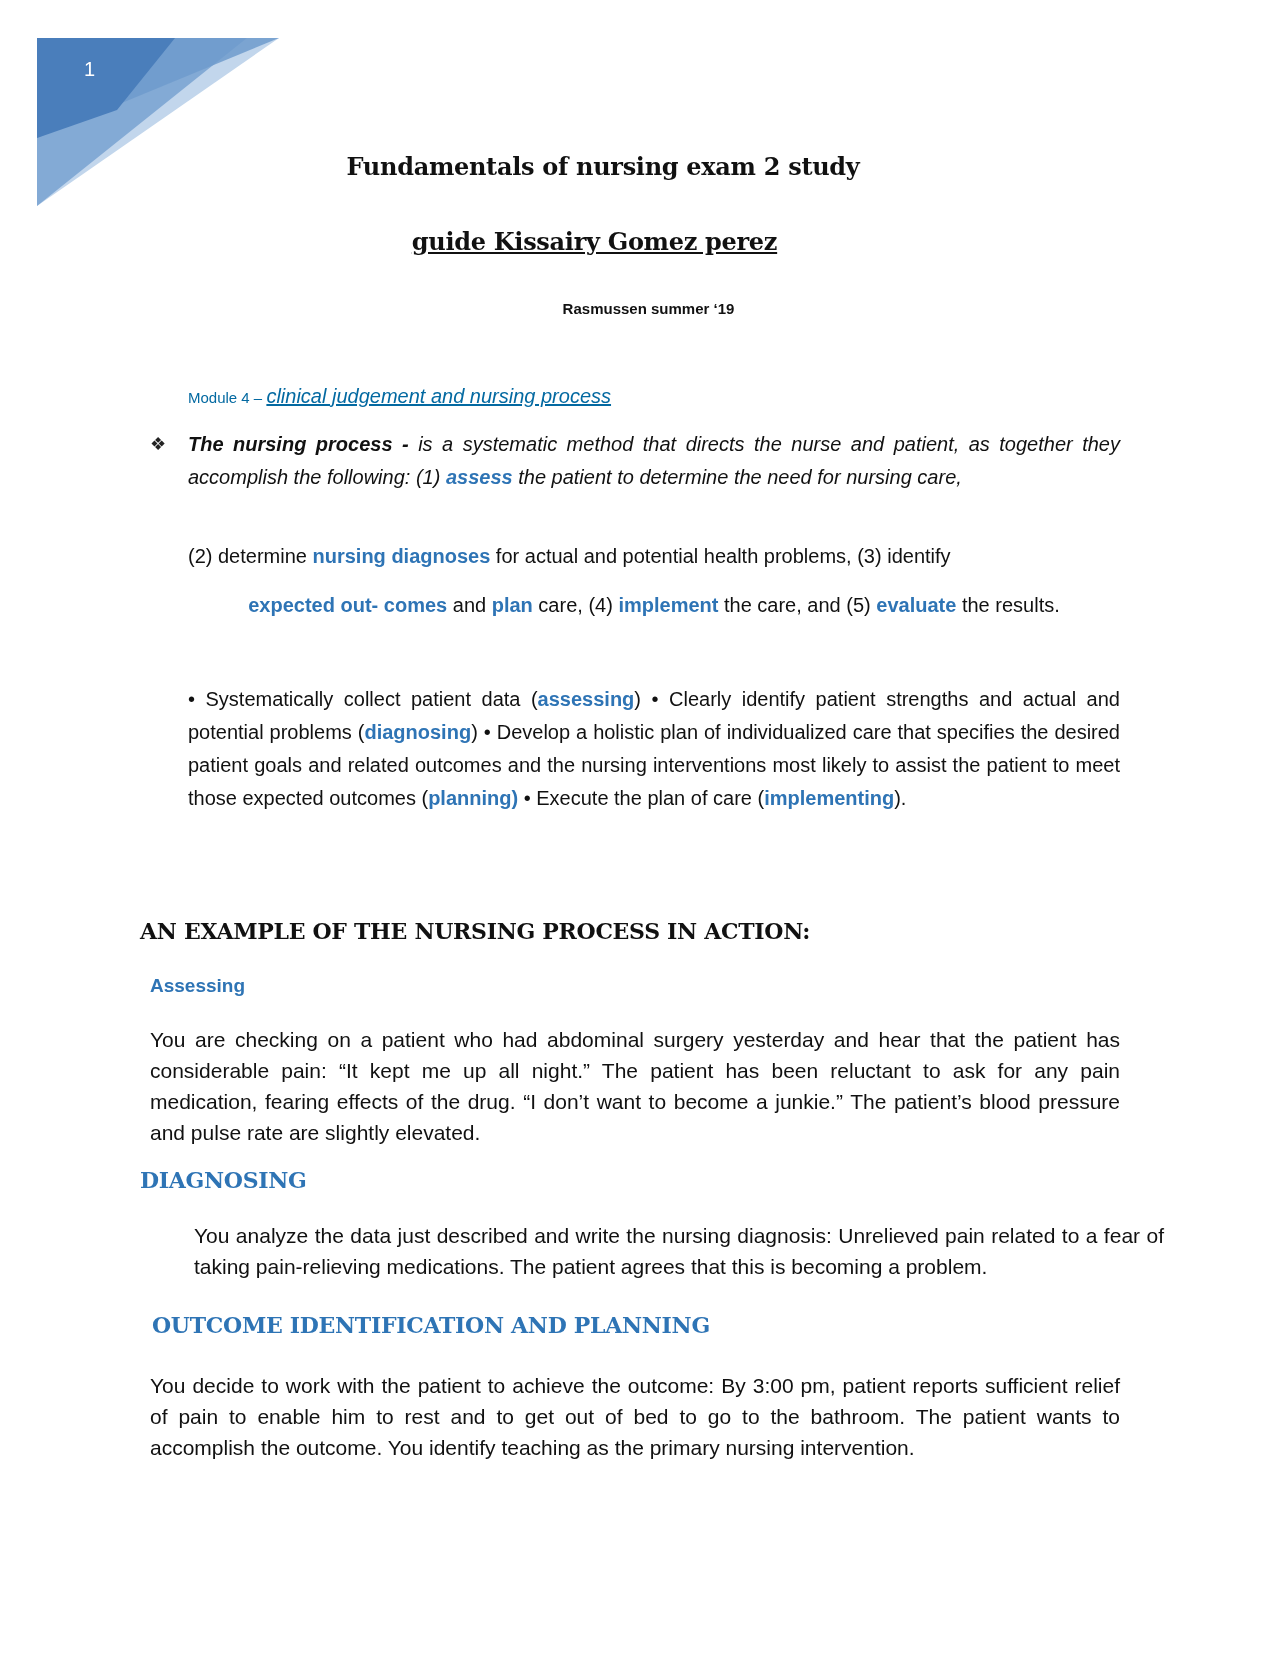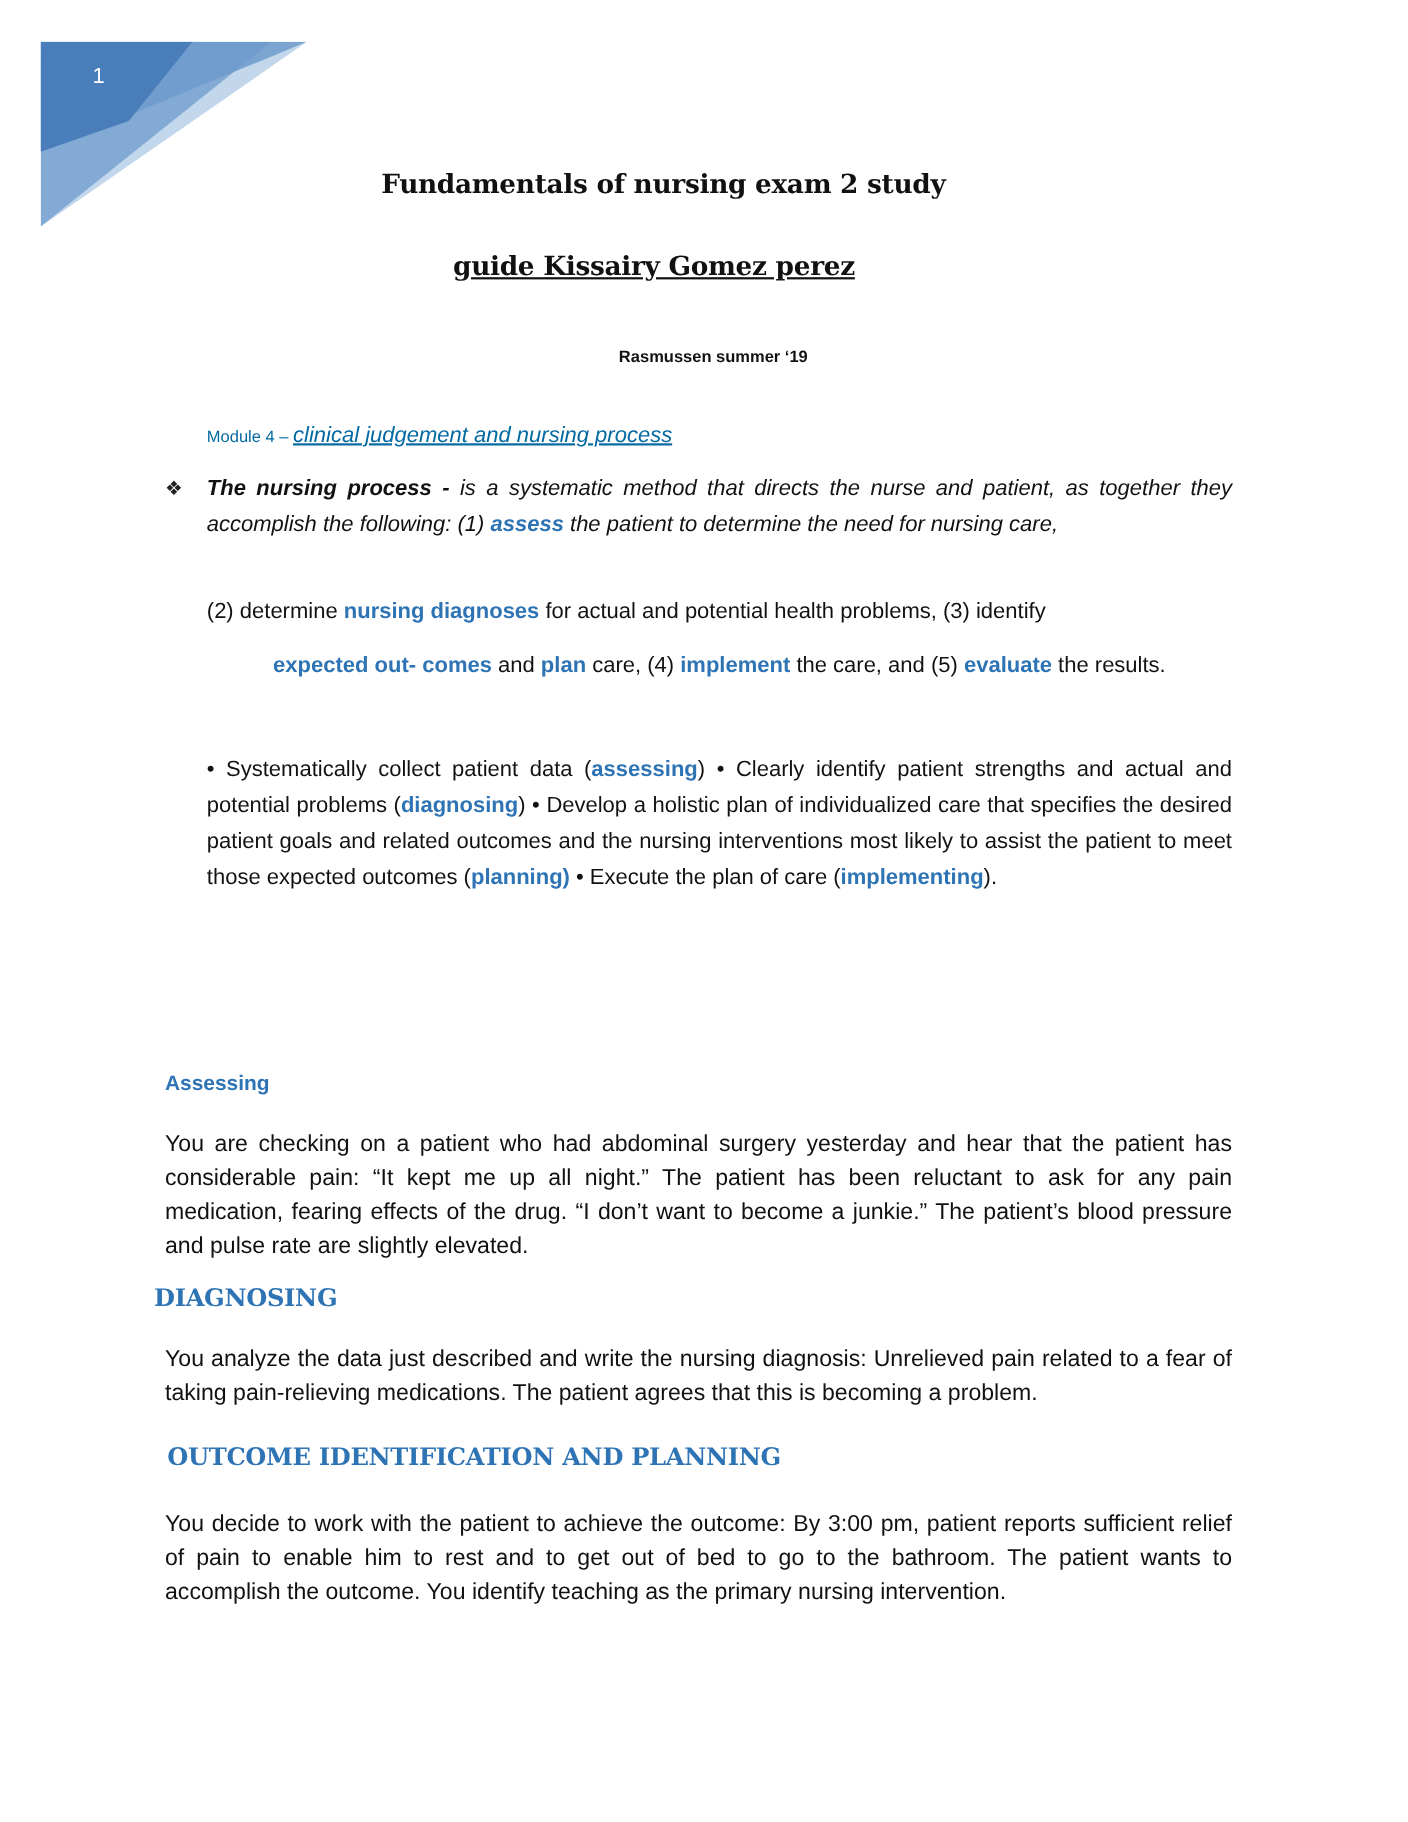--- a/index.html
+++ b/index.html
@@ -5,21 +5,21 @@
   html, body { margin: 0; padding: 0; background: #ffffff; }
   body { width: 1280px; height: 1656px; position: relative; overflow: hidden; color: #111; }
   .page { position: absolute; left: 0; top: 0; width: 1280px; height: 1656px; background: #fff; }
 
   .corner { position: absolute; left: 37px; top: 38px; width: 242px; height: 168px; }
   .page-num { position: absolute; left: 84px; top: 58px; color: #ffffff; font-family: "Liberation Sans", sans-serif; font-size: 20px; }
 
   .title { position: absolute; left: 0; width: 1189px; text-align: center; font-family: "DejaVu Serif", serif; font-weight: bold; font-size: 24px; letter-spacing: -0.3px; color: #111; }
   .title.l1 { top: 152px; padding-left: 17px; box-sizing: border-box; }
   .title.l2 { top: 227px; padding-left: 0; box-sizing: border-box; text-decoration: underline; }
-  .subtitle { position: absolute; top: 316px; left: 0; width: 1280px; text-align: center; padding-left: 17px; box-sizing: border-box; font-family: "Liberation Sans", sans-serif; font-weight: bold; font-size: 15px; color: #111; }
+  .subtitle { position: absolute; top: 300px; left: 0; width: 1280px; text-align: center; padding-left: 17px; box-sizing: border-box; font-family: "Liberation Sans", sans-serif; font-weight: bold; font-size: 15px; color: #111; }
 
   .sans { font-family: "Liberation Sans", sans-serif; }
   .module { position: absolute; left: 188px; top: 385px; font-size: 15px; color: #0369a1; }
   .module .topic { font-style: italic; text-decoration: underline; font-size: 20px; }
 
   .np { position: absolute; left: 188px; width: 932px; font-size: 20px; line-height: 33px; text-align: justify; color: #111; }
   .np.p1 { top: 428px; font-style: italic; }
   .np.p2 { top: 540px; text-align: left; }
   .np.p3 { top: 589px; text-align: center; }
   .np.p4 { top: 683px; }
@@ -28,21 +28,21 @@
   .bold { font-weight: bold; }
 
   .h-example { position: absolute; left: 140px; top: 918px; font-family: "DejaVu Serif", serif; font-weight: bold; font-size: 22px; color: #111; letter-spacing: -0.3px; }
   .h-assess { position: absolute; left: 150px; top: 975px; font-family: "Liberation Sans", sans-serif; font-weight: bold; font-size: 19px; color: #2E74B5; }
   .h-blue { position: absolute; left: 140px; font-family: "DejaVu Serif", serif; font-weight: bold; font-size: 22px; color: #2E74B5; letter-spacing: -0.3px; }
   .h-diag { top: 1167px; }
   .h-outcome { top: 1312px; margin-left: 12px; }
 
   .serif-p { position: absolute; left: 150px; width: 970px; font-family: Liberation Sans, sans-serif; font-size: 21px; line-height: 31px; text-align: justify; color: #111; }
   .serif-p.a { top: 1024px; }
-  .serif-p.d { top: 1220px; }
+  .serif-p.d { top: 1220px; margin-left: 44px; }
   .serif-p.o { top: 1370px; }
 </style>
 </head>
 <body>
 
 <div class="page">
 
   <svg class="corner" viewBox="0 0 242 168" preserveAspectRatio="none">
     <polygon points="0,0 242,0 0,168" fill="#C2D6EC"></polygon>
     <polygon points="0,0 242,0 0,168" fill="#6E9BCD" opacity="0.0"></polygon>
@@ -68,20 +68,21 @@
     <span>(2) determine </span><span class="blue">nursing diagnoses</span><span> for actual and potential health problems, (3) identify</span>
   </div>
   <div class="np p3 sans">
     <span class="blue">expected out- comes</span><span> and </span><span class="blue">plan</span><span> care, (4) </span><span class="blue">implement</span><span> the care, and (5) </span><span class="blue">evaluate</span><span> the results.</span>
   </div>
 
   <div class="np p4 sans">
     <span>• Systematically collect patient data (</span><span class="blue">assessing</span><span>) • Clearly identify patient strengths and actual and potential problems (</span><span class="blue">diagnosing</span><span>) • Develop a holistic plan of individualized care that specifies the desired patient goals and related outcomes and the nursing interventions most likely to assist the patient to meet those expected outcomes (</span><span class="blue">planning)</span><span> • Execute the plan of care (</span><span class="blue">implementing</span><span>).</span>
   </div>
 
+  <div class="h-example">AN EXAMPLE OF THE NURSING PROCESS IN ACTION:</div>
   <div class="h-assess">Assessing</div>
   <div class="serif-p a">You are checking on a patient who had abdominal surgery yesterday and hear that the patient has considerable pain: “It kept me up all night.” The patient has been reluctant to ask for any pain medication, fearing effects of the drug. “I don’t want to become a junkie.” The patient’s blood pressure and pulse rate are slightly elevated.</div>
 
   <div class="h-blue h-diag">DIAGNOSING</div>
   <div class="serif-p d">You analyze the data just described and write the nursing diagnosis: Unrelieved pain related to a fear of taking pain-relieving medications. The patient agrees that this is becoming a problem.</div>
 
   <div class="h-blue h-outcome">OUTCOME IDENTIFICATION AND PLANNING</div>
   <div class="serif-p o">You decide to work with the patient to achieve the outcome: By 3:00 pm, patient reports sufficient relief of pain to enable him to rest and to get out of bed to go to the bathroom. The patient wants to accomplish the outcome. You identify teaching as the primary nursing intervention.</div>
 
 </div>

